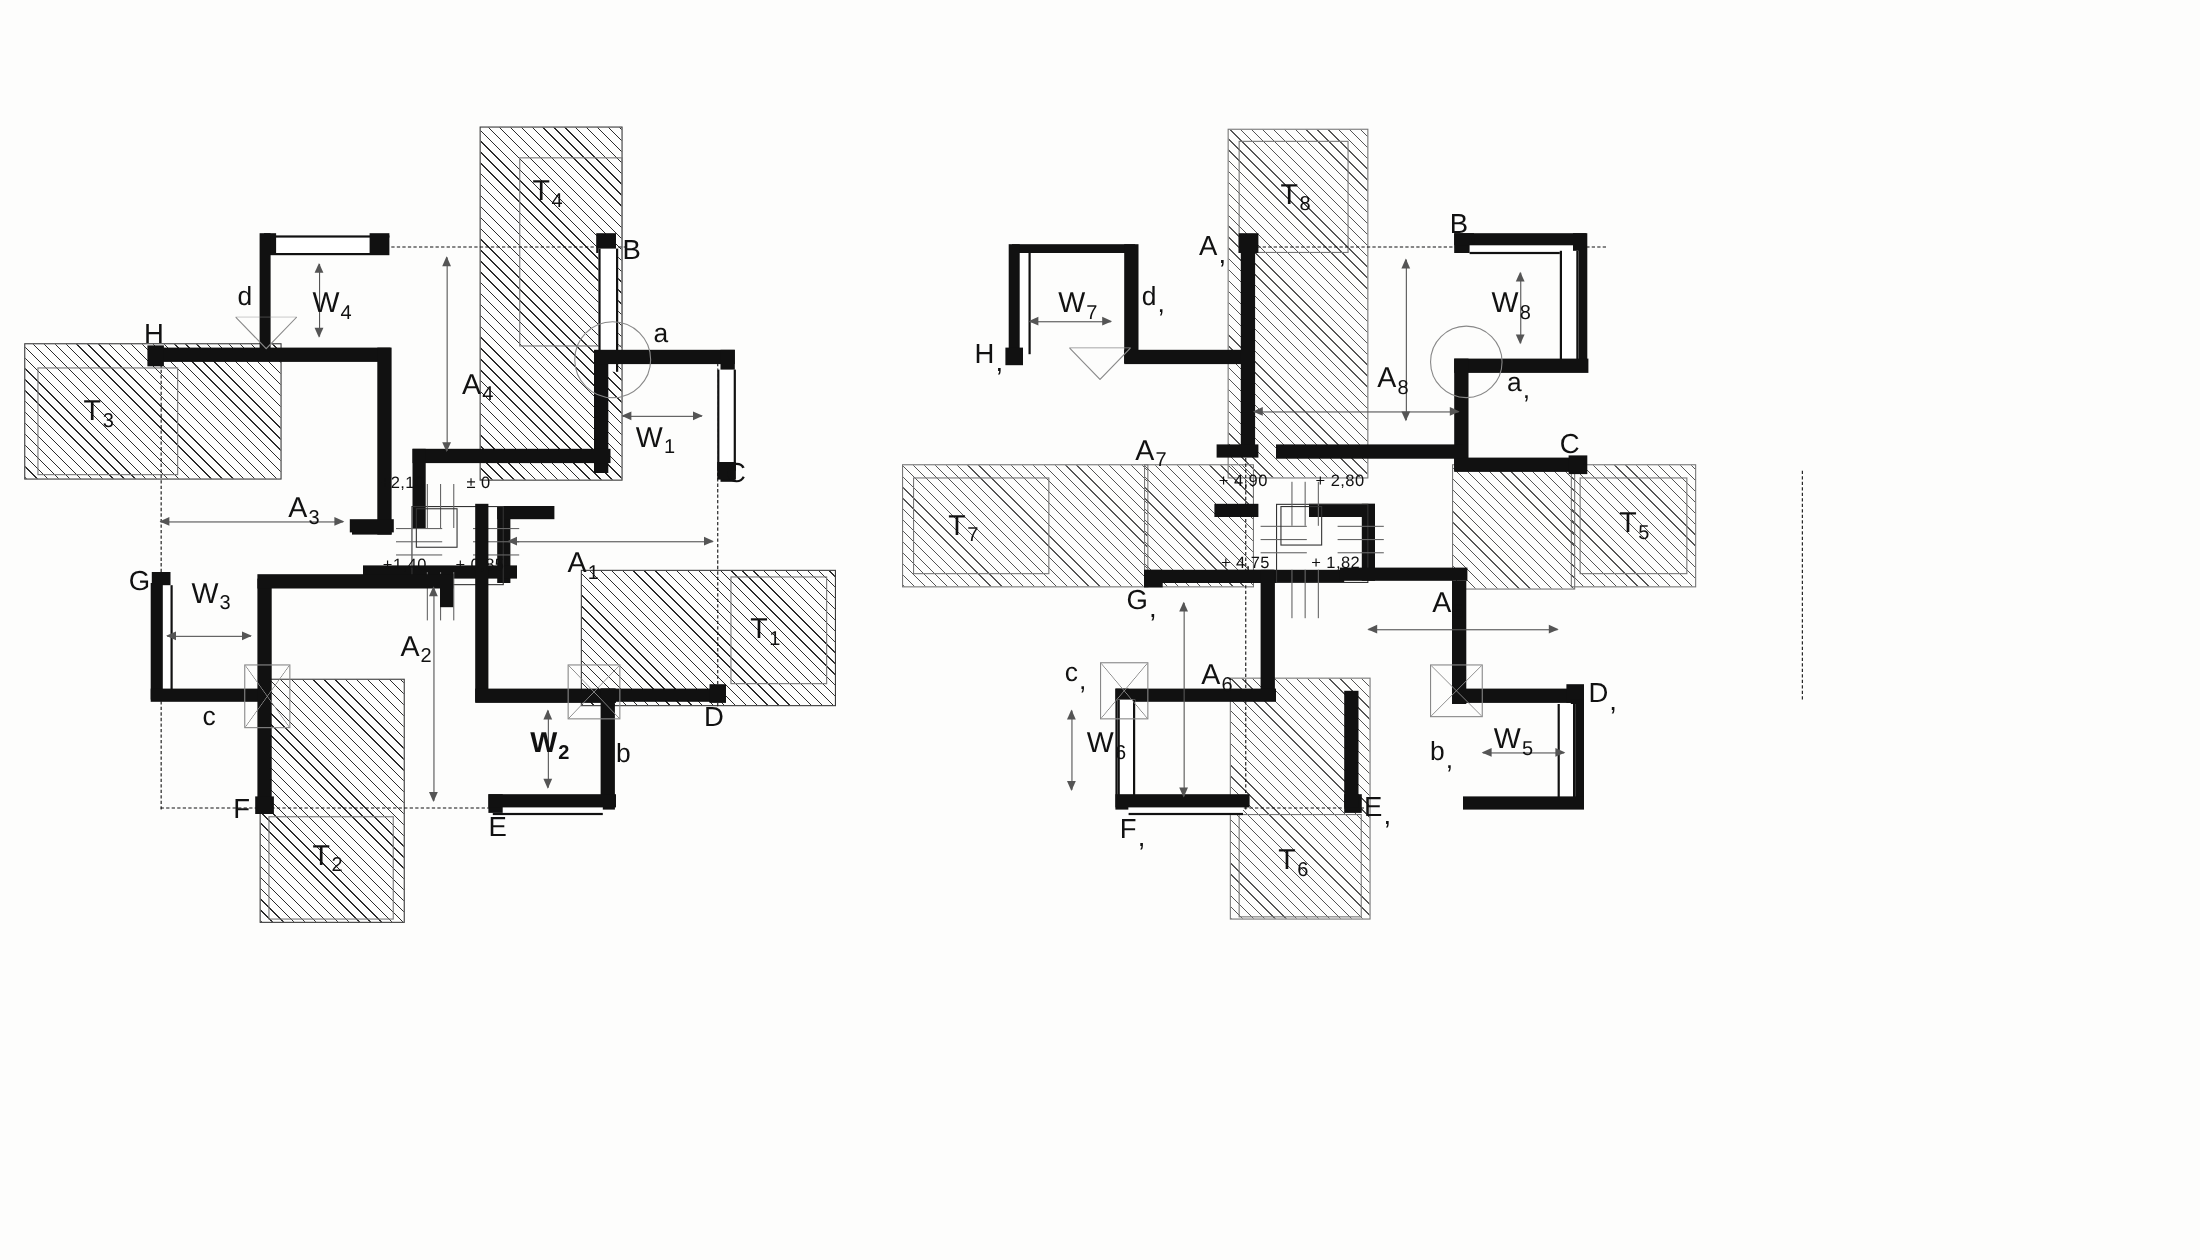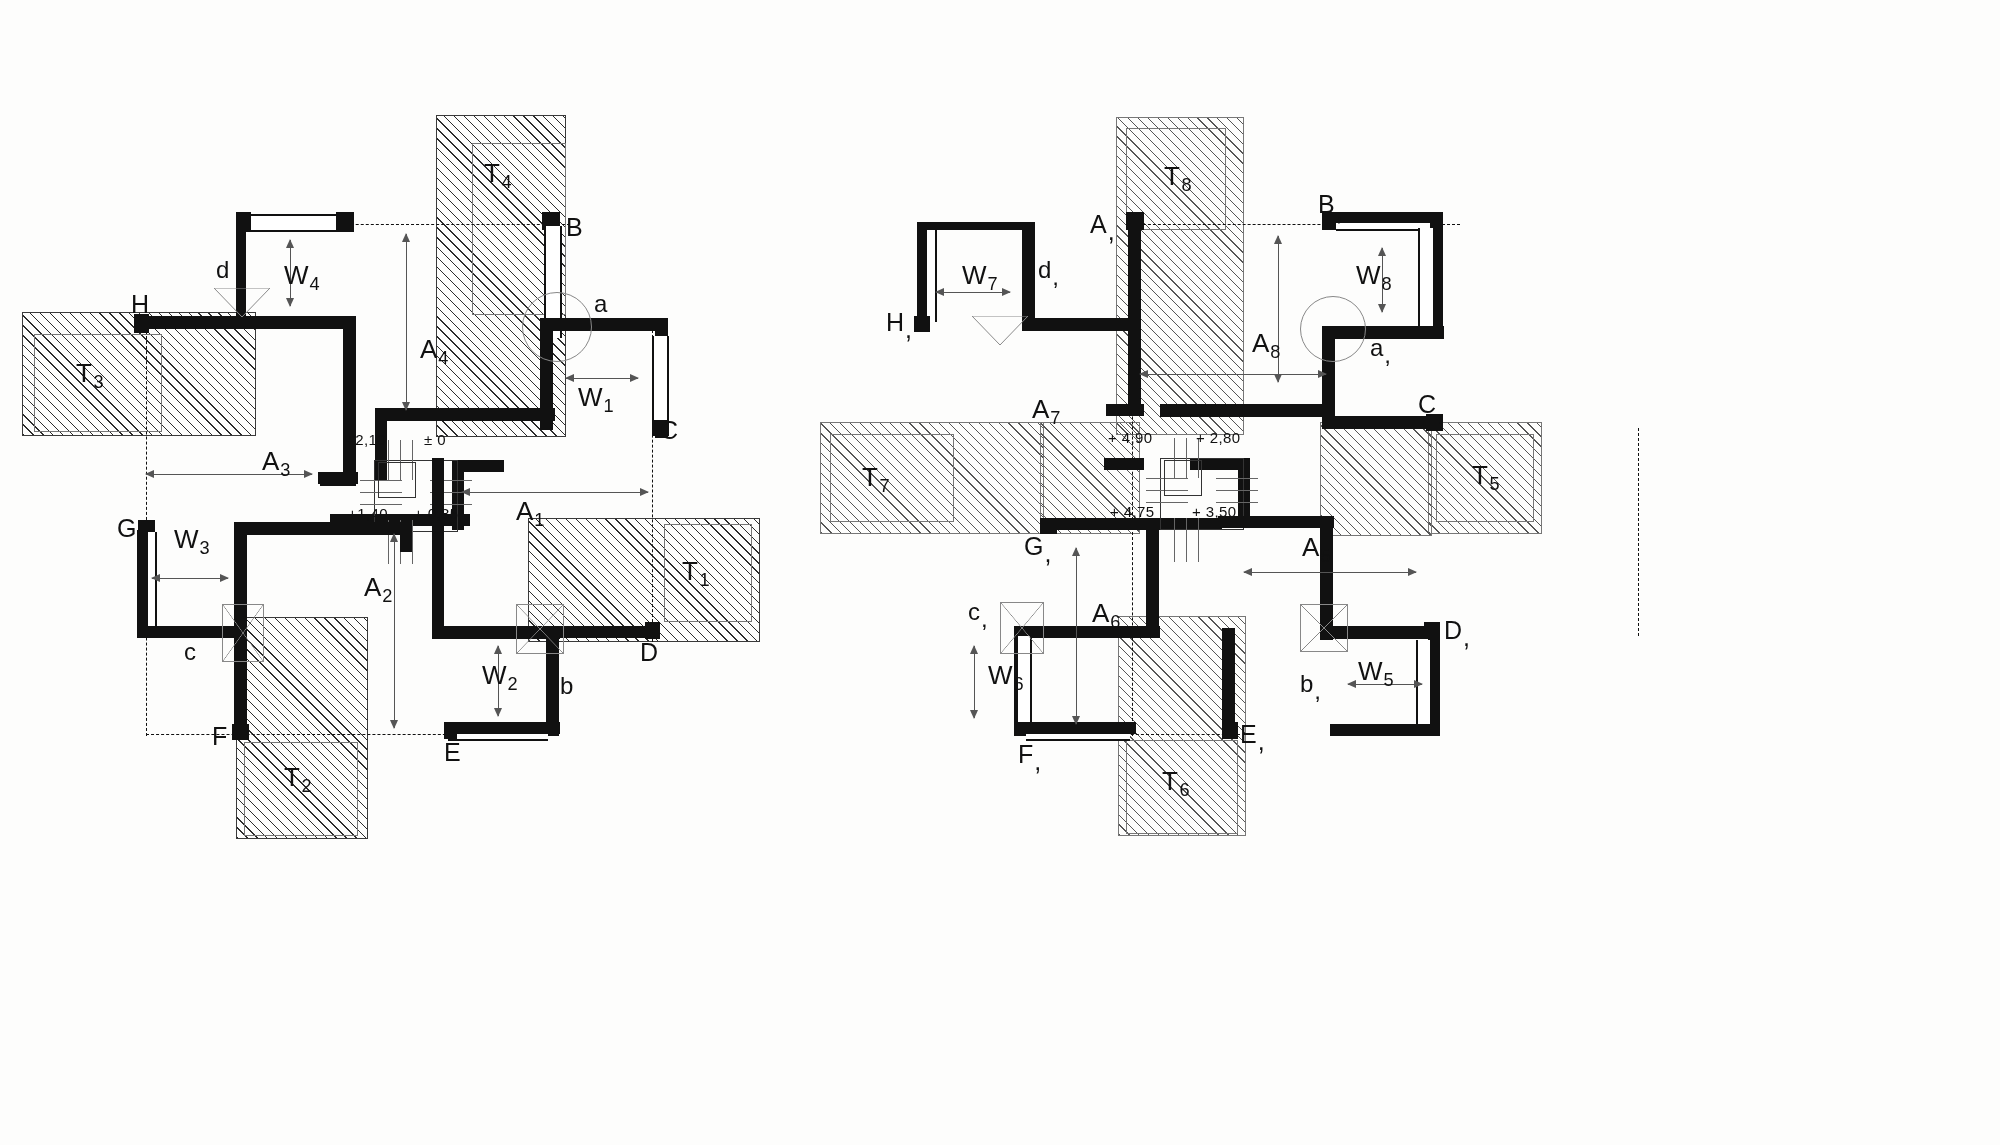--- a/index.html
+++ b/index.html
@@ -216,21 +216,21 @@
 
   <div class="lab wallname" style="left:284px;top:262px;text-align:right;">
     <span>W</span><span class="sub">4</span>
   </div>
   <div class="lab wallname" style="left:578px;top:384px;">
     <span>W</span><span class="sub">1</span>
   </div>
   <div class="lab wallname" style="left:174px;top:526px;">
     <span>W</span><span class="sub">3</span>
   </div>
-  <div class="lab wallname" style="left:482px;top:662px;">
+  <div class="lab wallname" style="left:482px;top:662px;font-weight:bold;">
     <span>W</span><span class="sub">2</span>
   </div>
 
   <div class="lab axis" style="left:420px;top:336px;">
     <span>A</span><span class="sub">4</span>
   </div>
   <div class="lab axis" style="left:262px;top:448px;">
     <span>A</span><span class="sub">3</span>
   </div>
   <div class="lab axis" style="left:516px;top:498px;">
@@ -450,18 +450,18 @@
   <div class="lab axis" style="left:1302px;top:534px;">
     <span>A</span><span class="sub">5</span>
   </div>
   <div class="lab axis" style="left:1092px;top:600px;">
     <span>A</span><span class="sub">6</span>
   </div>
 
   <div class="lab elev" style="left:1108px;top:430px;">+ 4,90</div>
   <div class="lab elev" style="left:1196px;top:430px;">+ 2,80</div>
   <div class="lab elev" style="left:1110px;top:504px;">+ 4,75</div>
-  <div class="lab elev" style="left:1192px;top:504px;">+ 3,50</div>
+  <div class="lab elev" style="left:1192px;top:504px;">+ 1,82</div>
 </div>
 
 <div class="topcorner" style="left:1838px;top:4px;"></div>
 
 </div>
 
 </body></html>

